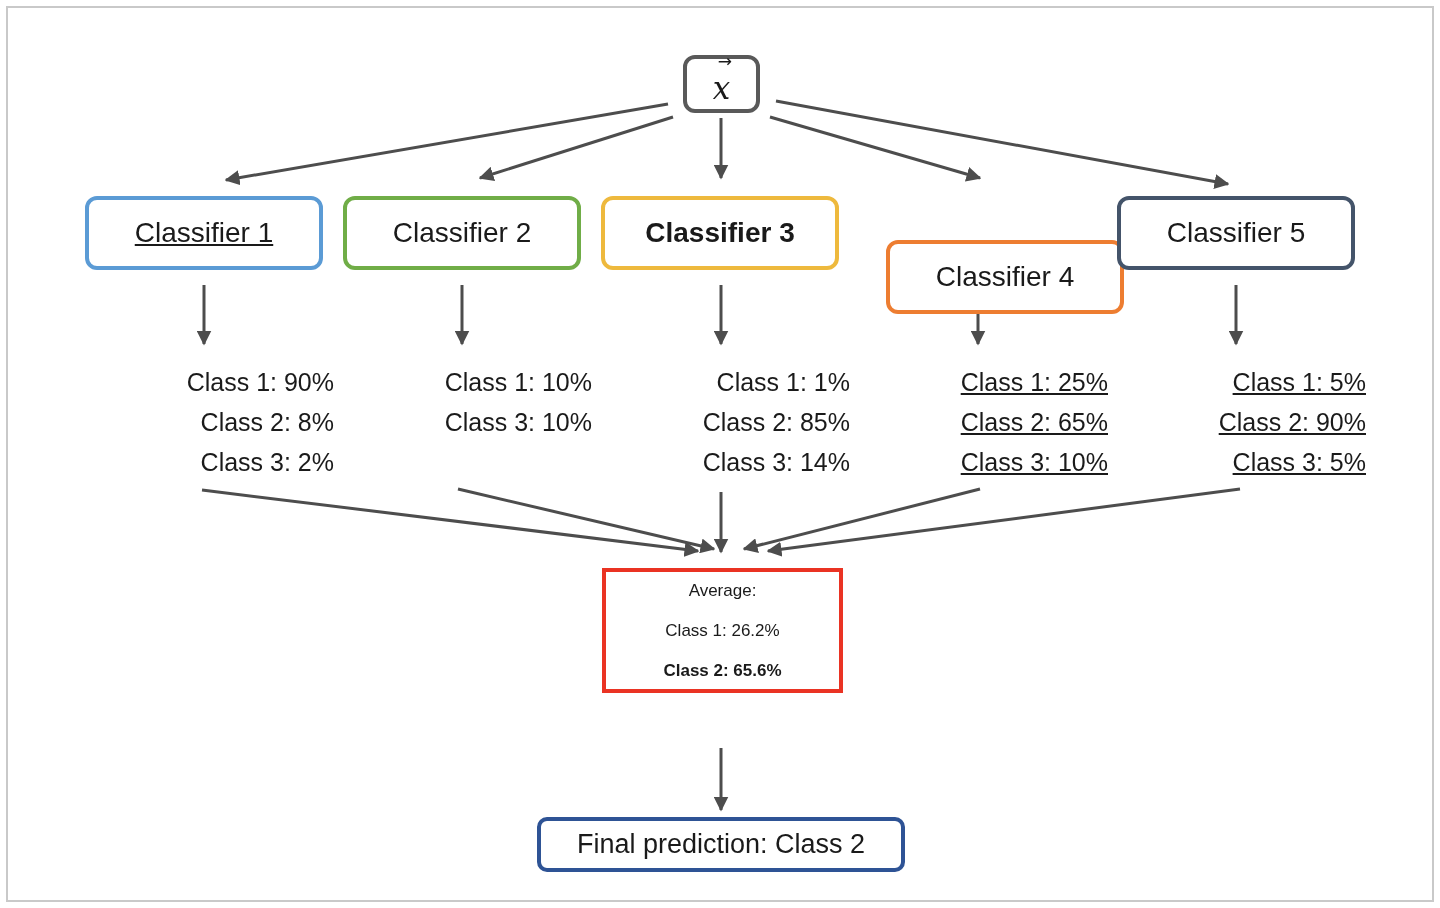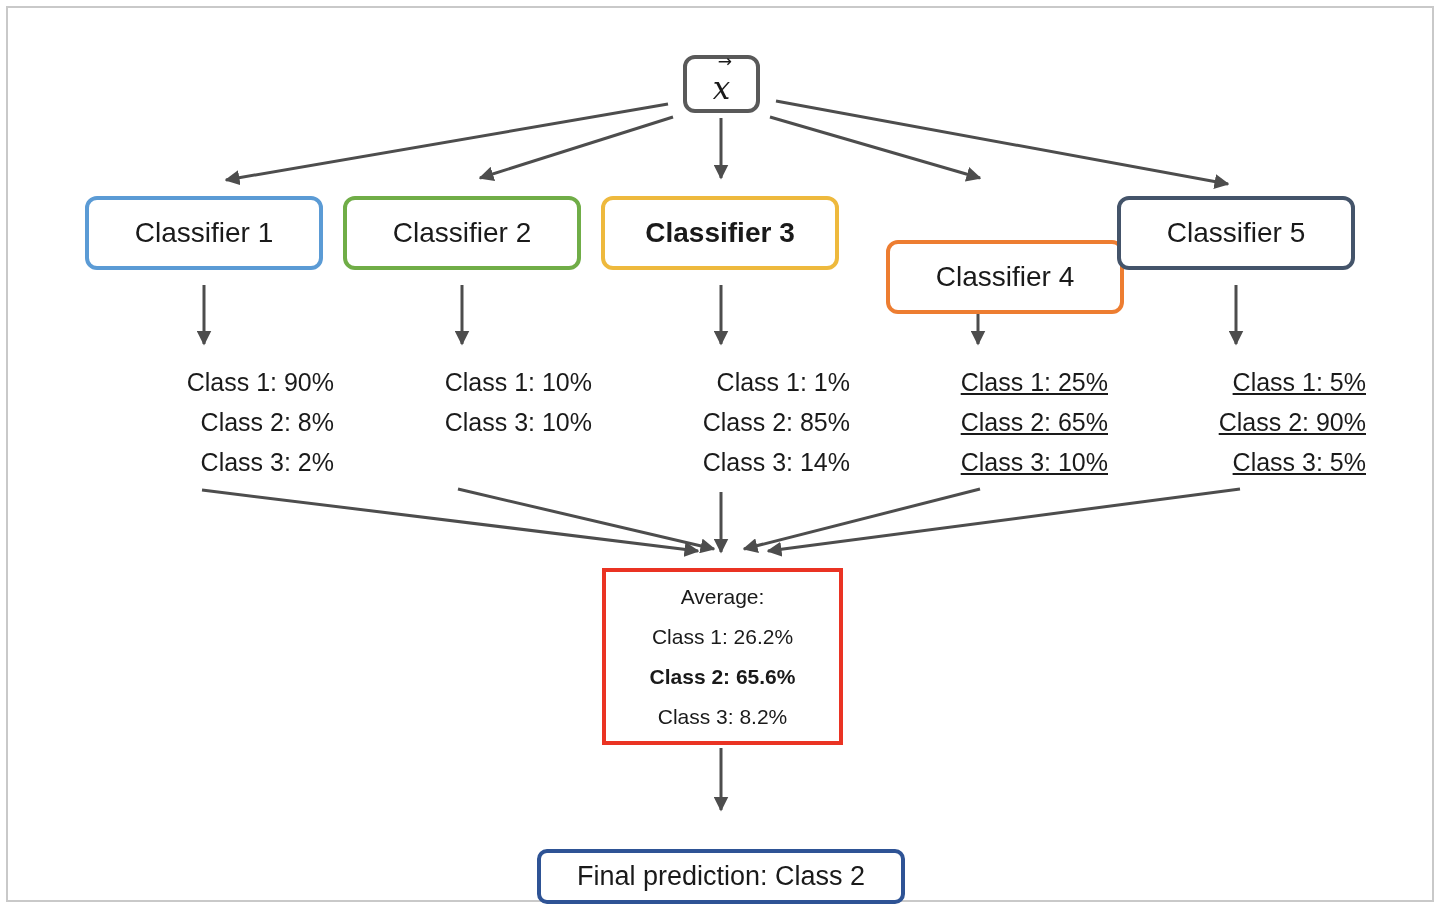--- a/index.html
+++ b/index.html
@@ -24,27 +24,26 @@
     top:196px;width:238px;height:74px;border:4px solid;border-radius:12px;
     font-size:28px;
   }
   .c1{left:85px;} .c2{left:343px;} .c3{left:601px;font-weight:bold;} .c4{left:886px;margin-top:44px;} .c5{left:1117px;}
   .probs{
     position:absolute;top:362px;width:260px;text-align:right;
     font-size:25px;line-height:40px;
   }
   .p1{left:74px;} .p2{left:332px;} .p3{left:590px;} .p4{left:848px;text-decoration:underline;} .p5{left:1106px;text-decoration:underline;}
   .average-box{
-    left:602px;top:568px;width:241px;height:177px;border:4px solid;
-    flex-direction:column;font-size:21px;line-height:40px;
+    left:602px;top:568px;width:241px;height:125px;border:4px solid;
+    flex-direction:column;font-size:17px;line-height:40px;
   }
   .final-box{
     left:537px;top:817px;width:368px;height:55px;border:4px solid;border-radius:10px;
     font-size:27px;
-    margin-top:32px;
   }
   .arrows{position:absolute;left:0;top:0;width:1440px;height:908px;pointer-events:none;}
 </style>
 </head>
 <body style="background: rgb(255, 255, 255);">
 
 <div class="frame"></div>
 
 <svg class="arrows" viewBox="0 0 1440 908">
   <defs>
@@ -75,21 +74,21 @@
   </g>
 </svg>
 
 <div class="node input-node" style="border-color: rgb(89, 89, 89);">
   <div class="vec">
     <span class="vec-arrow">→</span>
     <span>x</span>
   </div>
 </div>
 
-<div class="node classifier c1" style="border-color: rgb(91, 155, 213);">
+<div class="node classifier c1" style="border-color: rgb(91, 155, 213); text-decoration: underline;">
   <span>Classifier 1</span>
 </div>
 <div class="node classifier c2" style="border-color: rgb(112, 173, 71);">
   <span>Classifier 2</span>
 </div>
 <div class="node classifier c3" style="border-color: rgb(238, 185, 61);">
   <span>Classifier 3</span>
 </div>
 <div class="node classifier c4" style="border-color: rgb(237, 125, 49);">
   <span>Classifier 4</span>
@@ -120,18 +119,17 @@
 <div class="probs p5">
   <div>Class 1: 5%</div>
   <div>Class 2: 90%</div>
   <div>Class 3: 5%</div>
 </div>
 
 <div class="node average-box" style="border-color: rgb(234, 51, 35);">
   <div>Average:</div>
   <div>Class 1: 26.2%</div>
   <div style="font-weight: 700;">Class 2: 65.6%</div>
-  <div>Class 3: 8.2%</div>
 </div>
 
 <div class="node final-box" style="border-color: rgb(46, 83, 149);">
   <span>Final prediction: Class 2</span>
 </div>
 
 </body></html>

